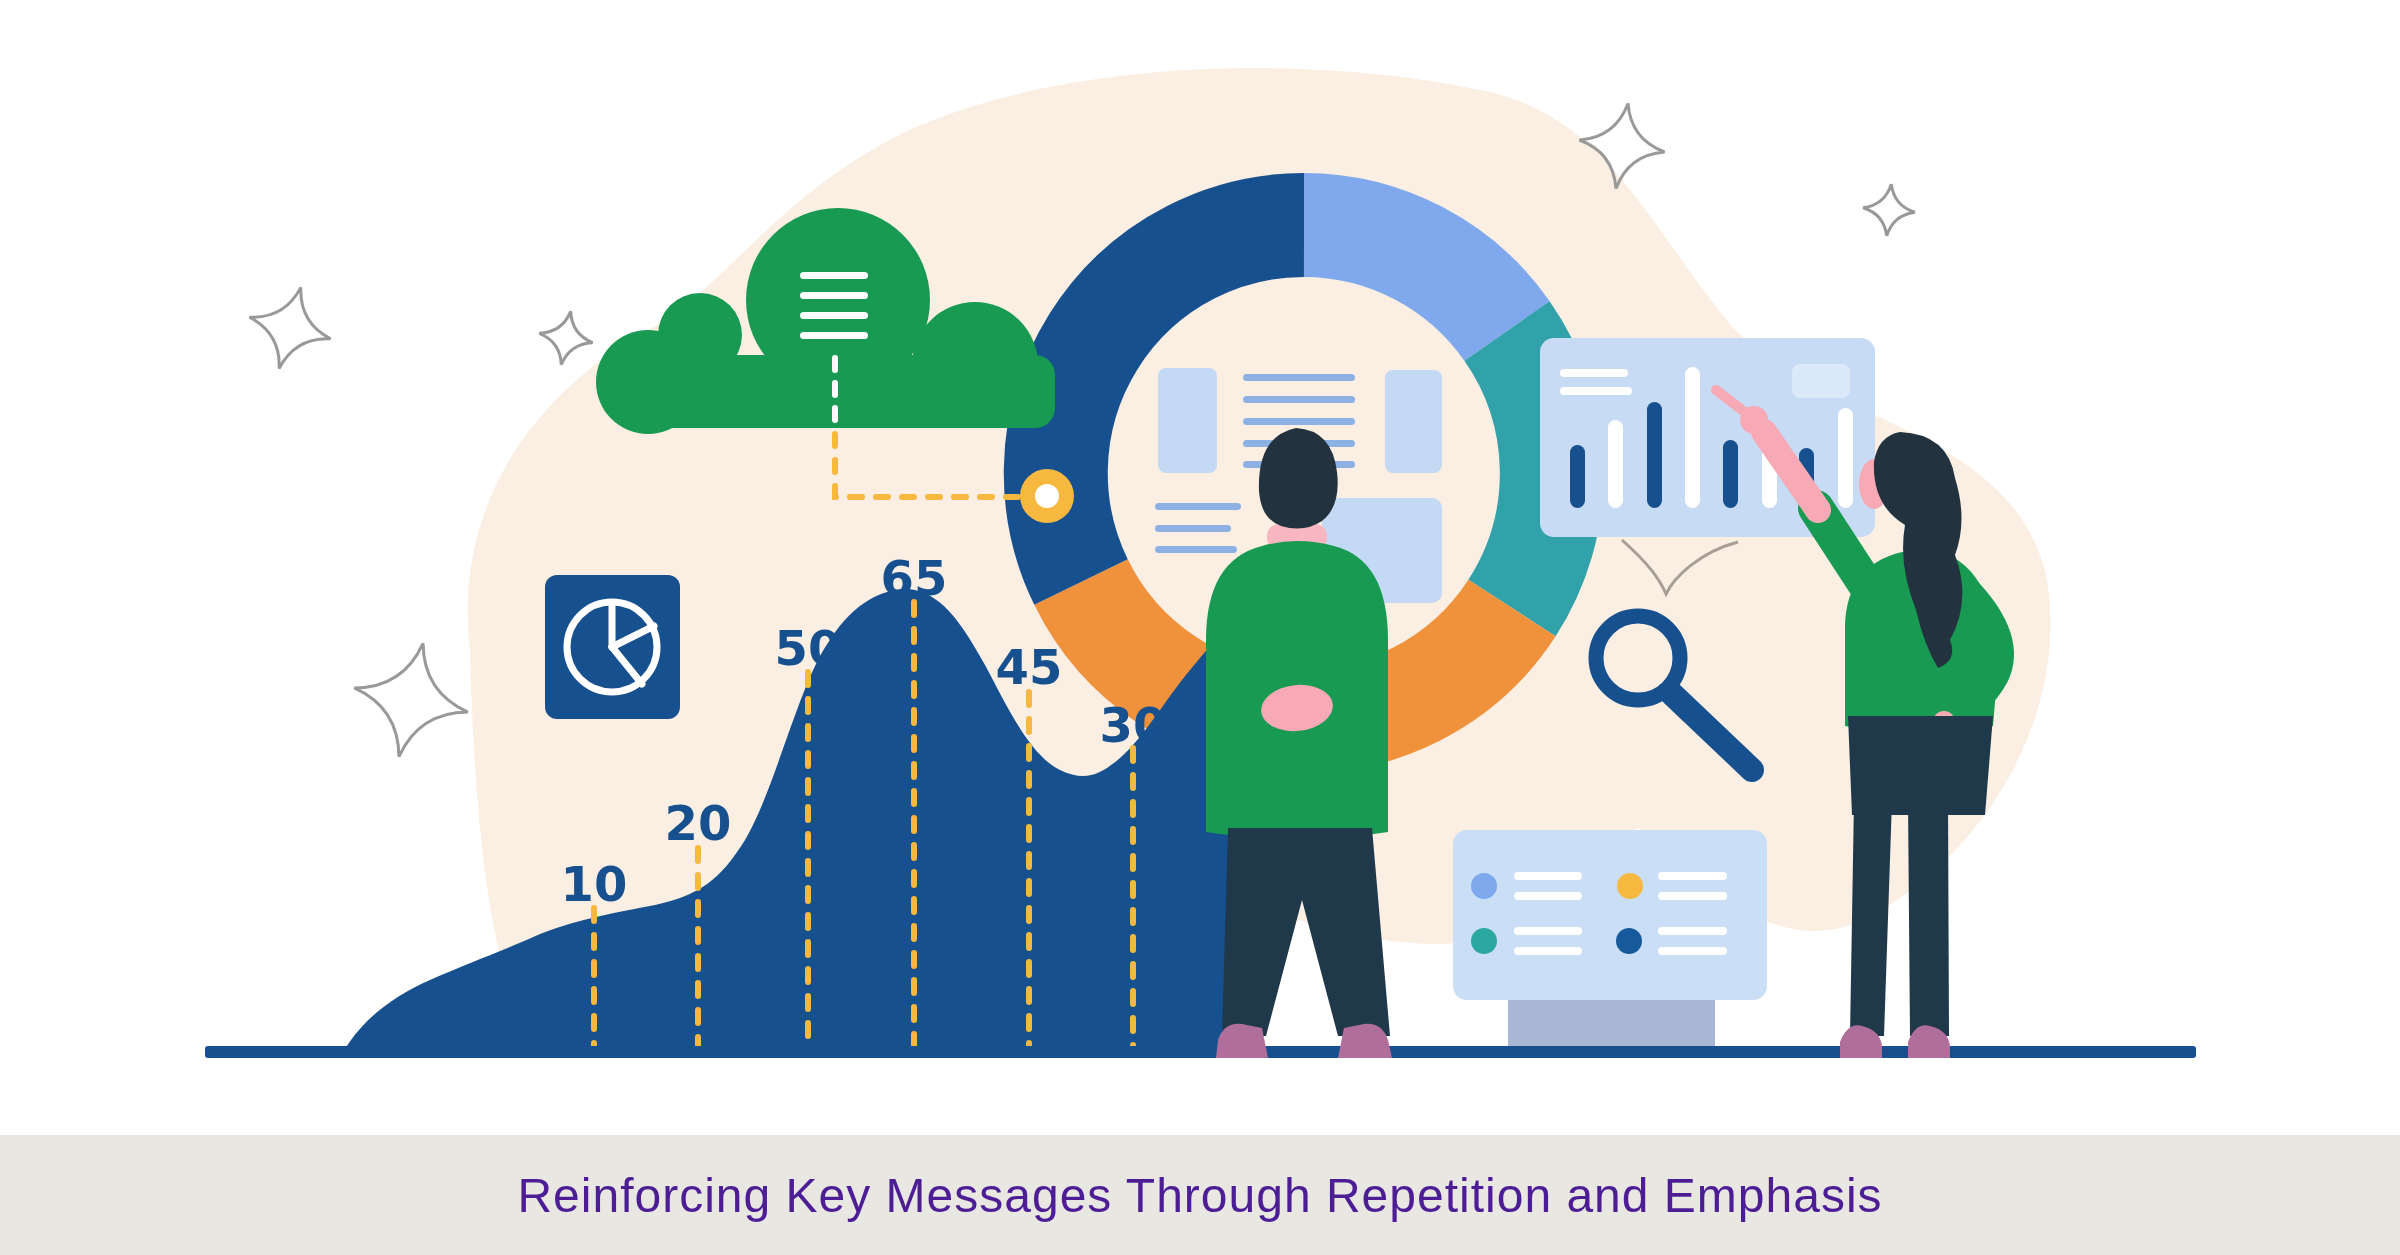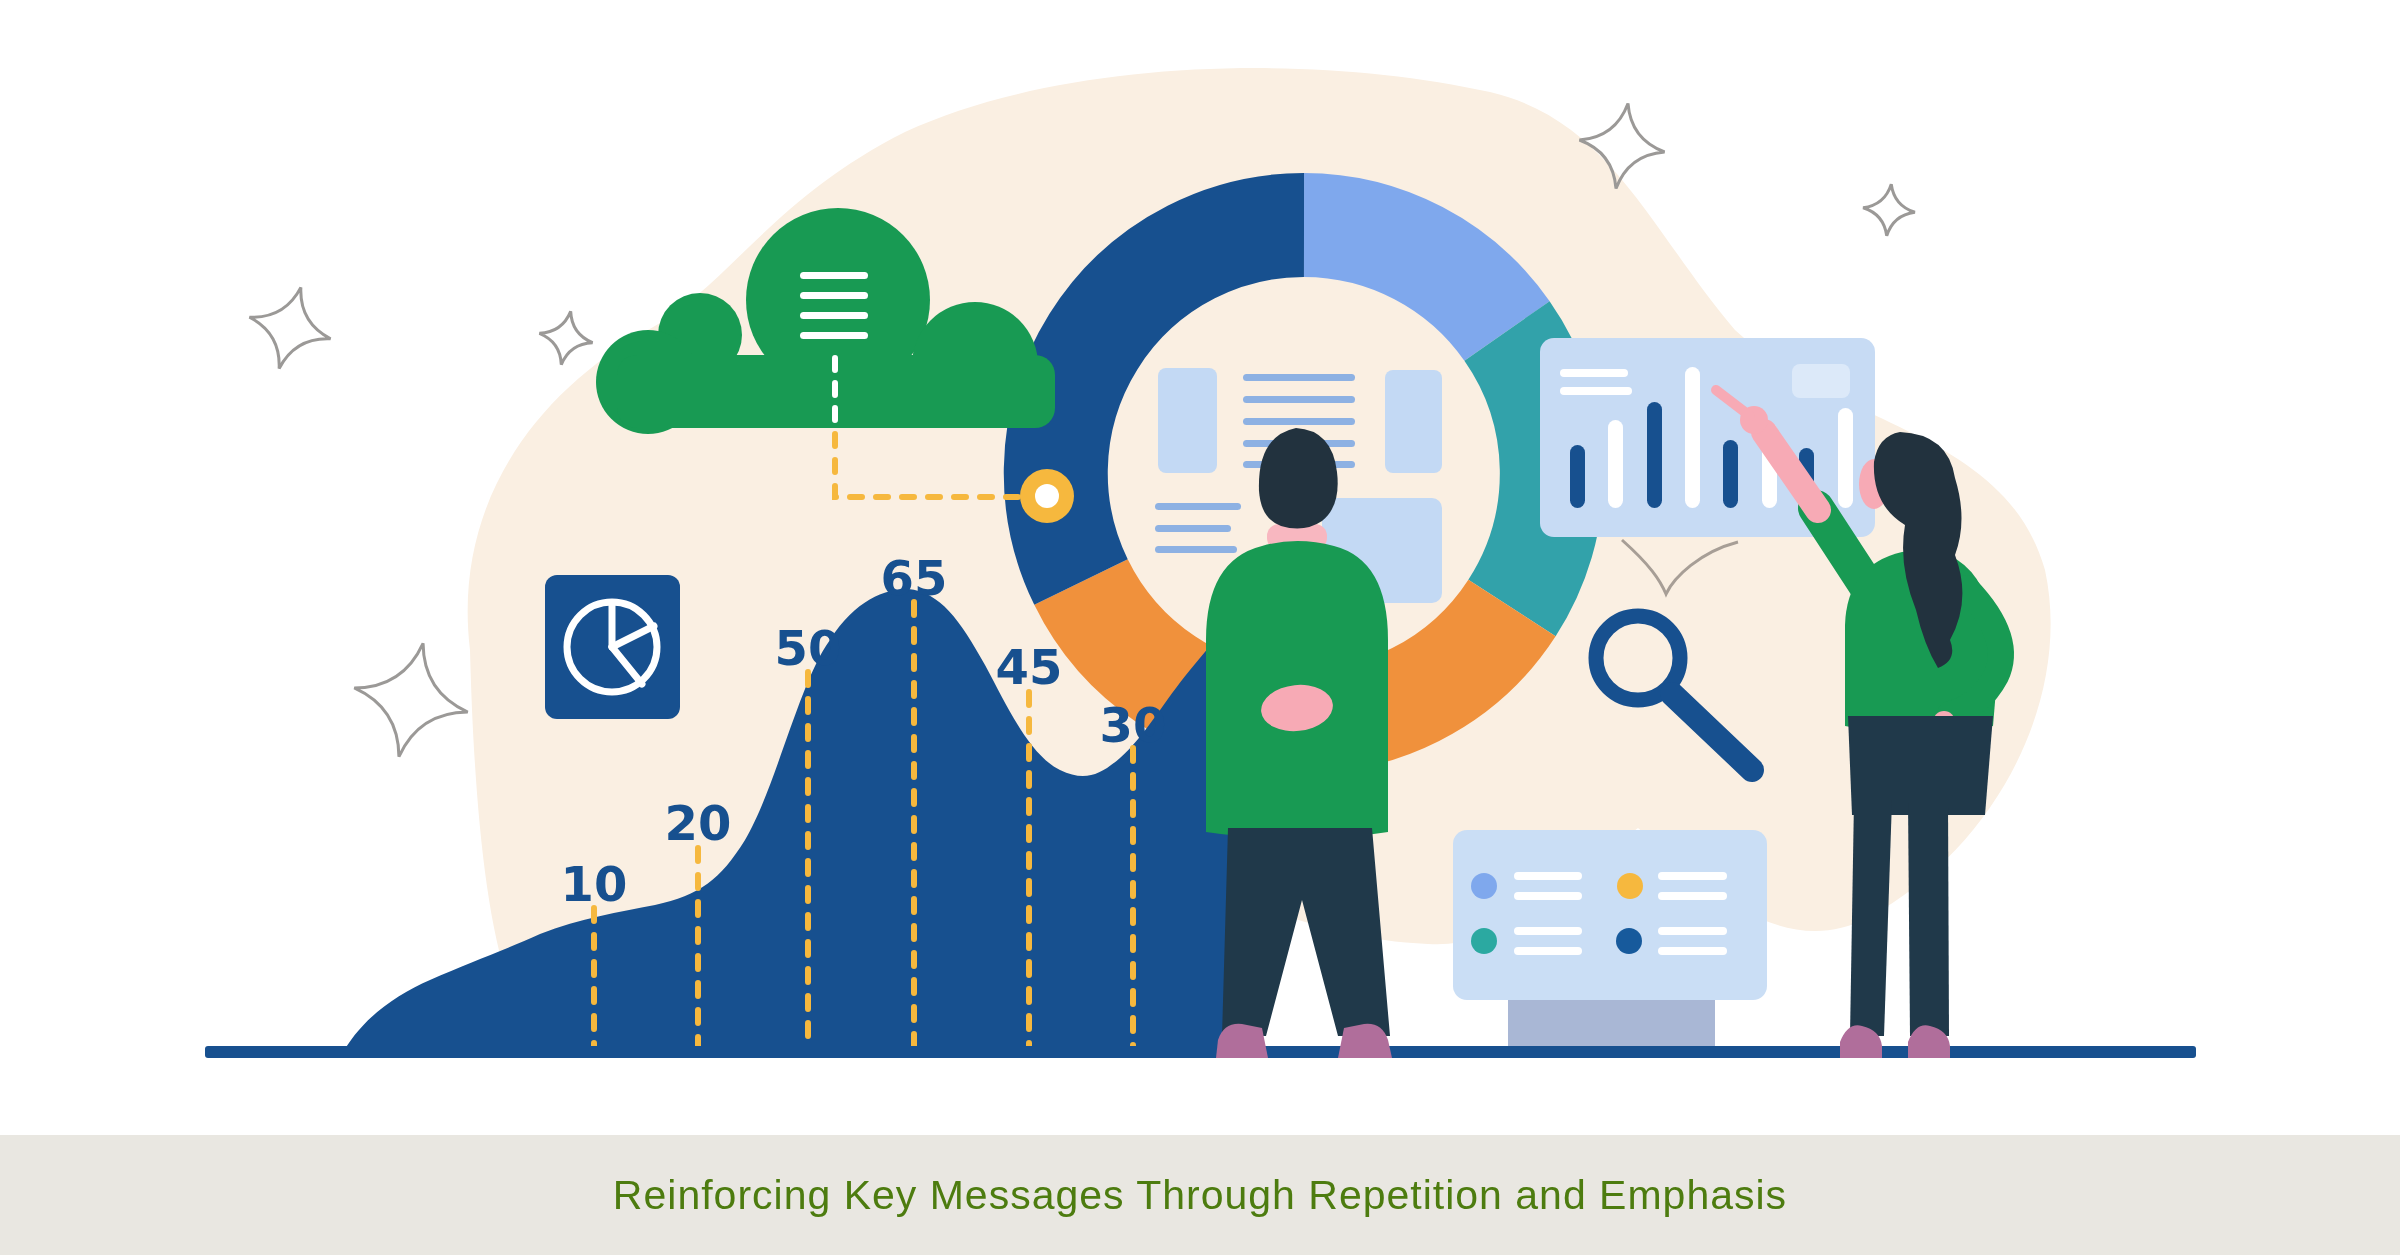--- a/index.html
+++ b/index.html
@@ -1,21 +1,21 @@
 <!DOCTYPE html>
 <html><head>
 <meta charset="utf-8">
 <style>
   html,body{margin:0;padding:0;background:#ffffff;}
   .stage{position:relative;width:2400px;height:1255px;background:#ffffff;overflow:hidden;
          font-family:"DejaVu Sans","Liberation Sans",sans-serif;}
   .art{position:absolute;left:0;top:0;width:2400px;height:1135px;display:block;}
   .caption-band{position:absolute;left:0;top:1135px;width:2400px;height:120px;
                 background:#e9e7e1;display:flex;align-items:center;justify-content:center;}
-  .caption-text{color:#4d7c0f;font-size:41px;letter-spacing:1px;
+  .caption-text{color:#4c1d95;font-size:48px;letter-spacing:1px;
                 font-family:"Liberation Sans","DejaVu Sans",sans-serif;}
   .num{font-weight:bold;font-size:48px;fill:#17508f;
        font-family:"DejaVu Sans","Liberation Sans",sans-serif;}
 </style>
 </head>
 <body>
 
 <div class="stage">
 
 <svg class="art" viewBox="0 0 2400 1135">

